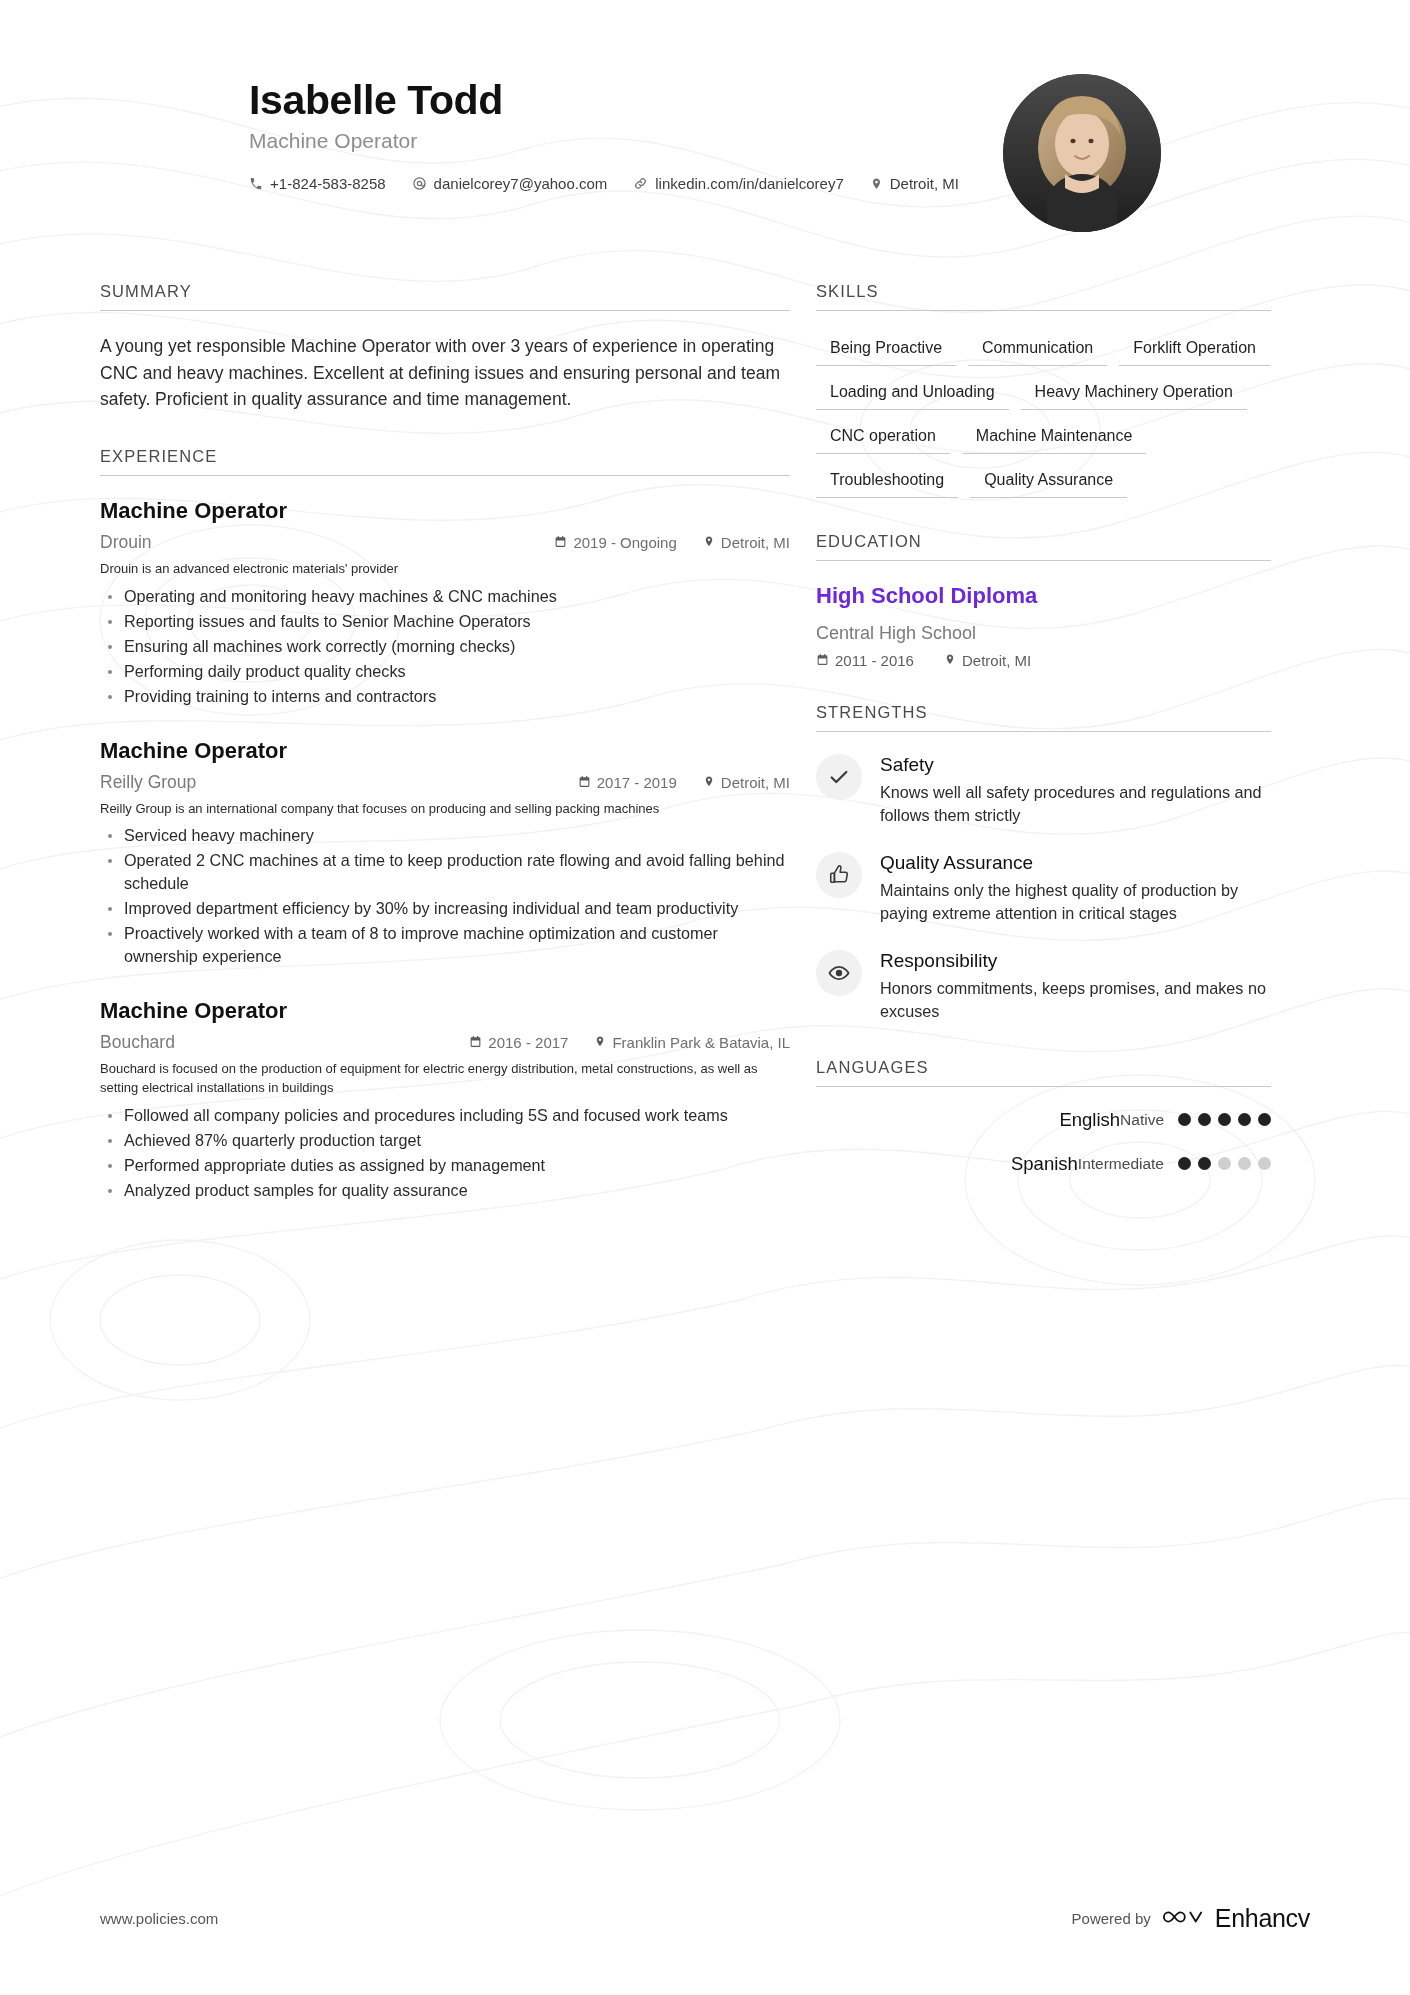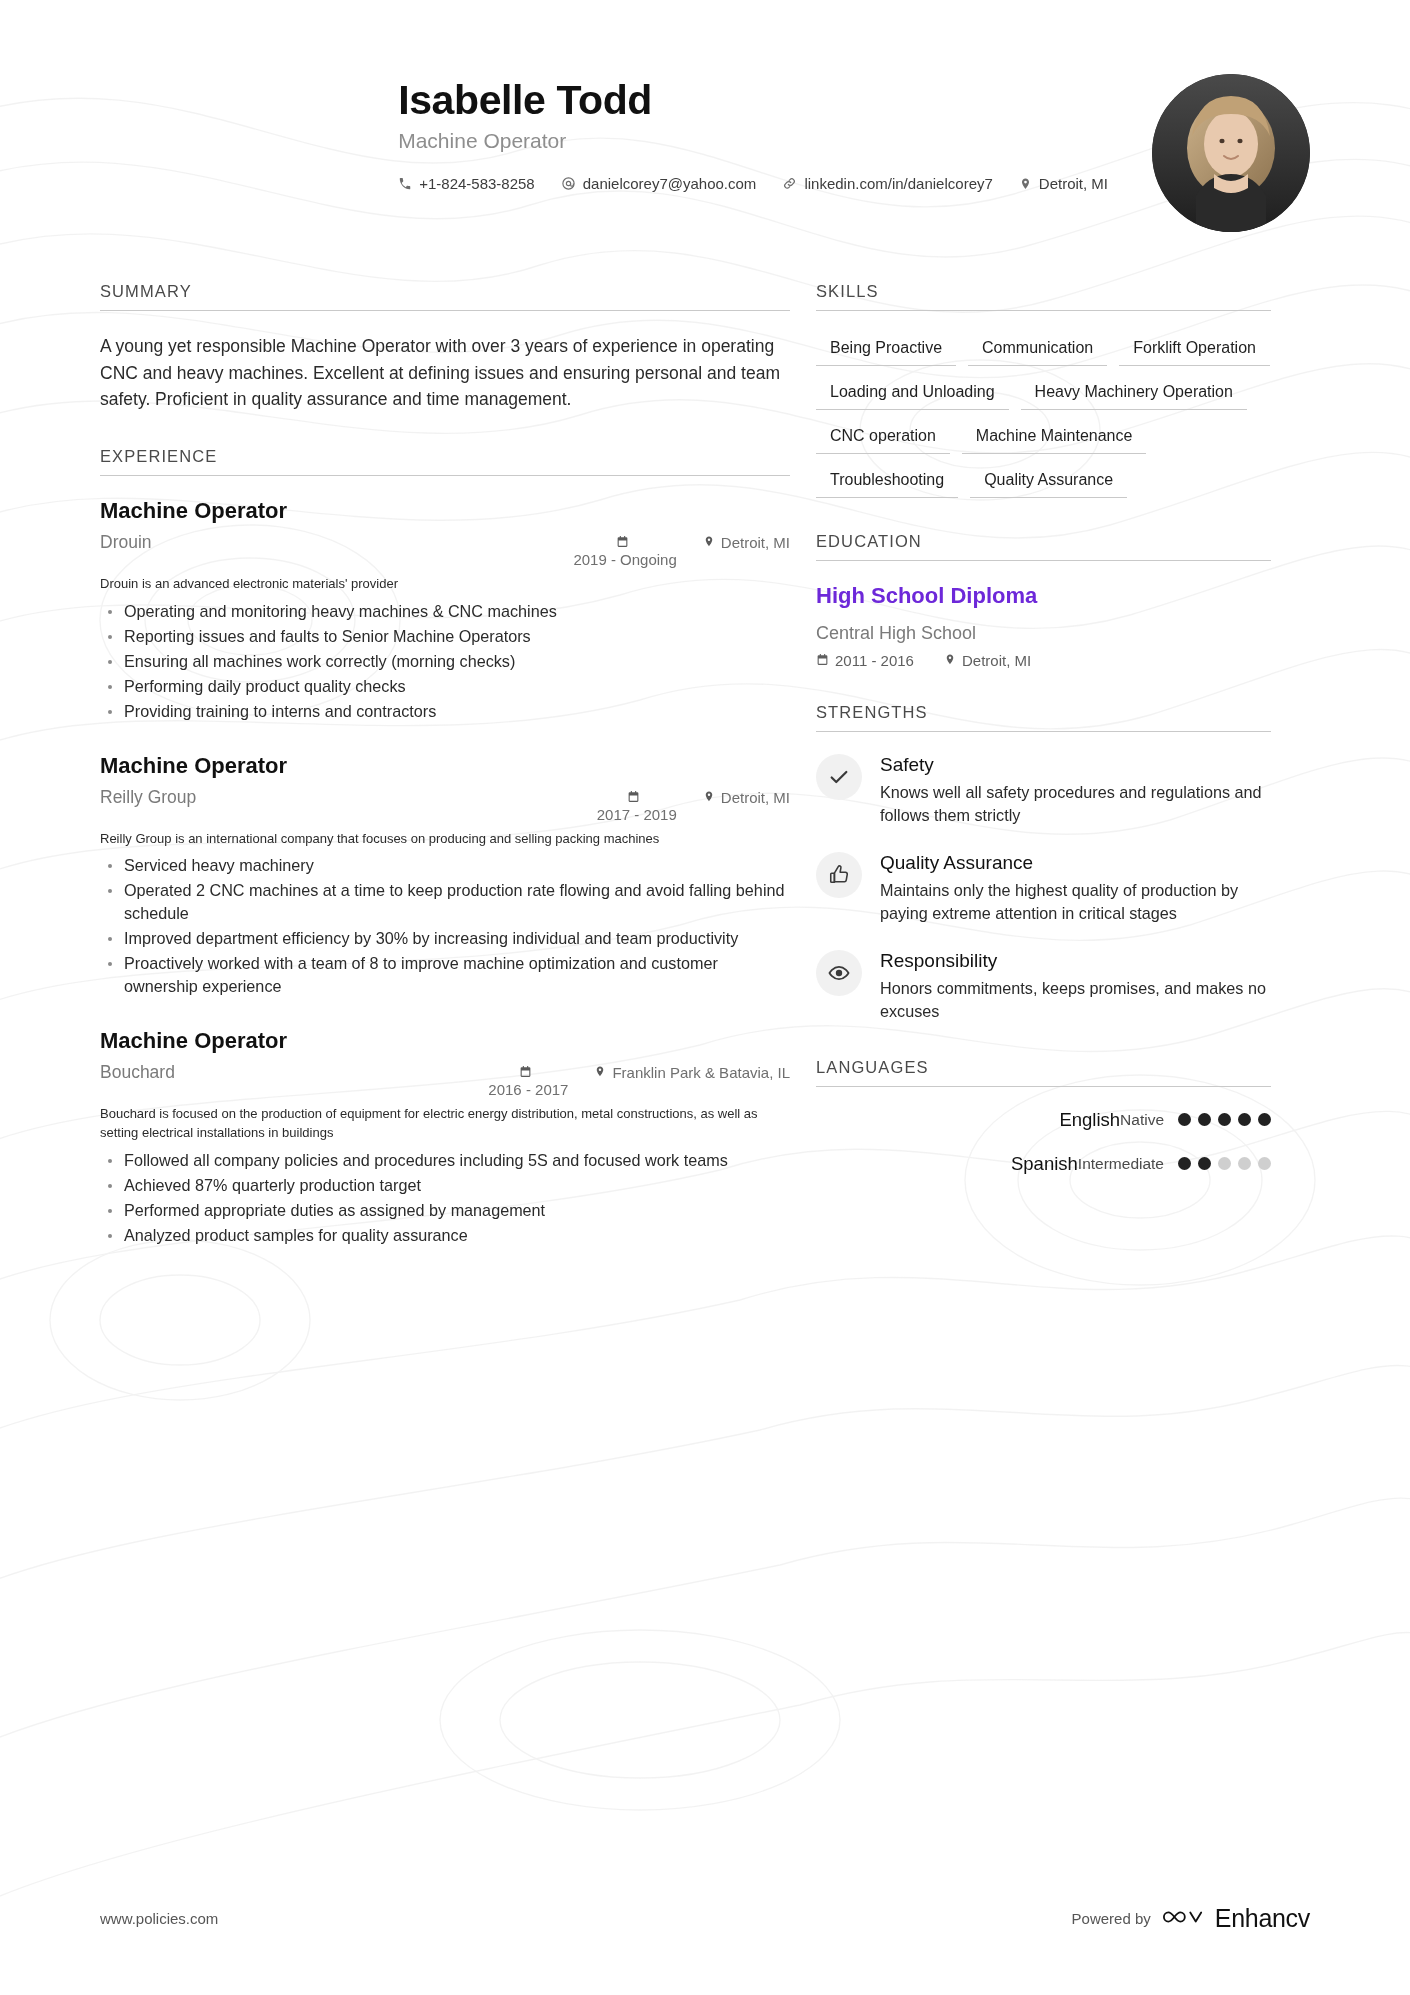--- a/index.html
+++ b/index.html
@@ -27,21 +27,21 @@
     position: relative;
     z-index: 1;
     width: 1410px;
     height: 1995px;
     padding: 78px 100px 0 100px;
   }
 
   
   .header {
     display: flex;
-    justify-content: flex-end;
+    justify-content: center;
     align-items: flex-start;
     gap: 18px;
   }
   .name {
     font-size: 41px;
     font-weight: bold;
     letter-spacing: -0.4px;
     color: #111;
     margin: 0 0 6px 0;
     line-height: 1.1;
@@ -131,21 +131,21 @@
     color: #7a7a7a;
     flex: 1 1 auto;
   }
   .job-date, .job-loc {
     display: flex;
     align-items: center;
     white-space: nowrap;
     font-size: 15px;
     color: #6f6f6f;
   }
-  .job-date { margin-right: 26px; flex-direction: column; }
+  .job-date { margin-right: 26px; }
   .job-date .ci, .job-loc .ci { margin-right: 6px; color: #5a5a5a; }
   .job-desc {
     font-size: 13px;
     line-height: 1.45;
     color: #2b2b2b;
     margin-bottom: 6px;
   }
   ul.bullets {
     list-style: none;
     margin: 0;

